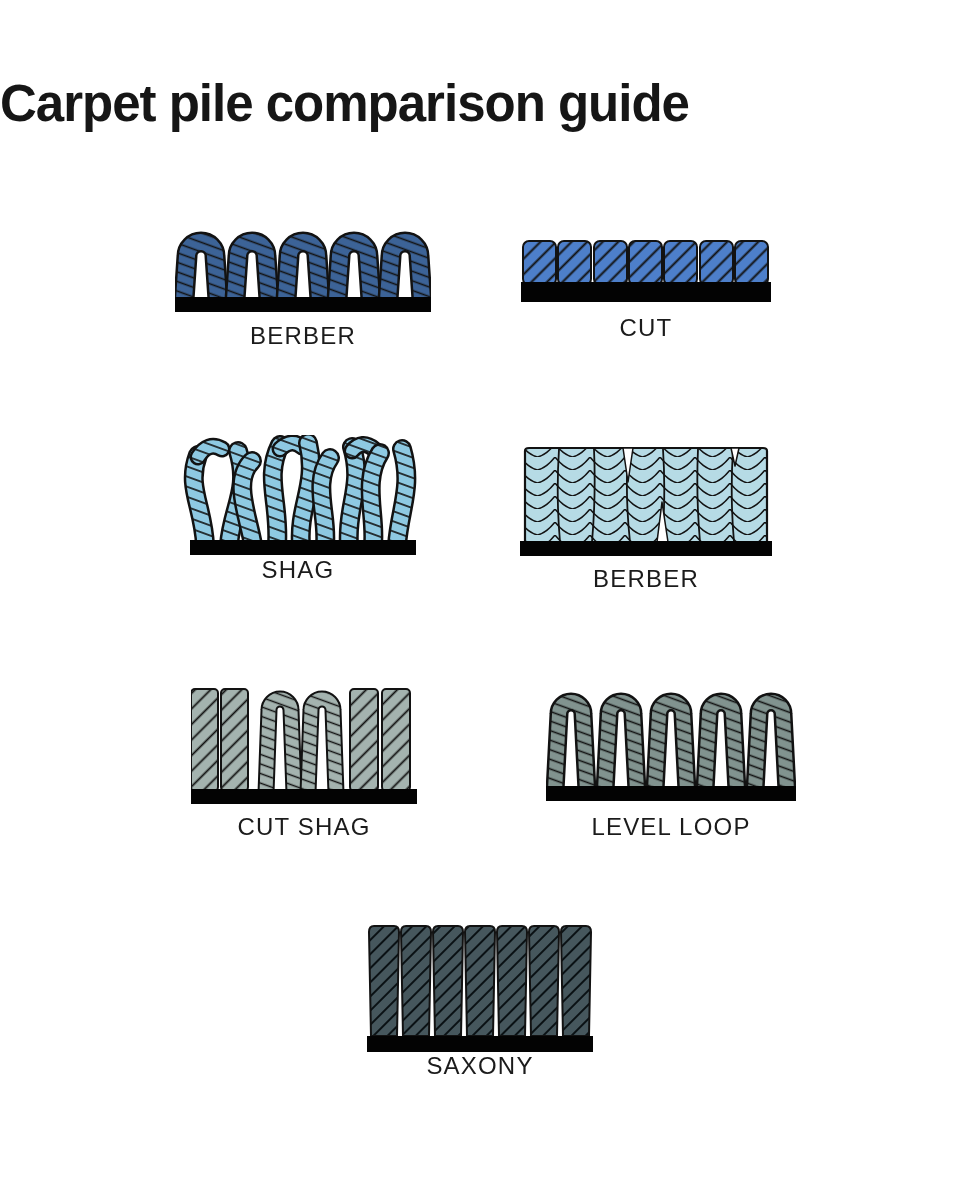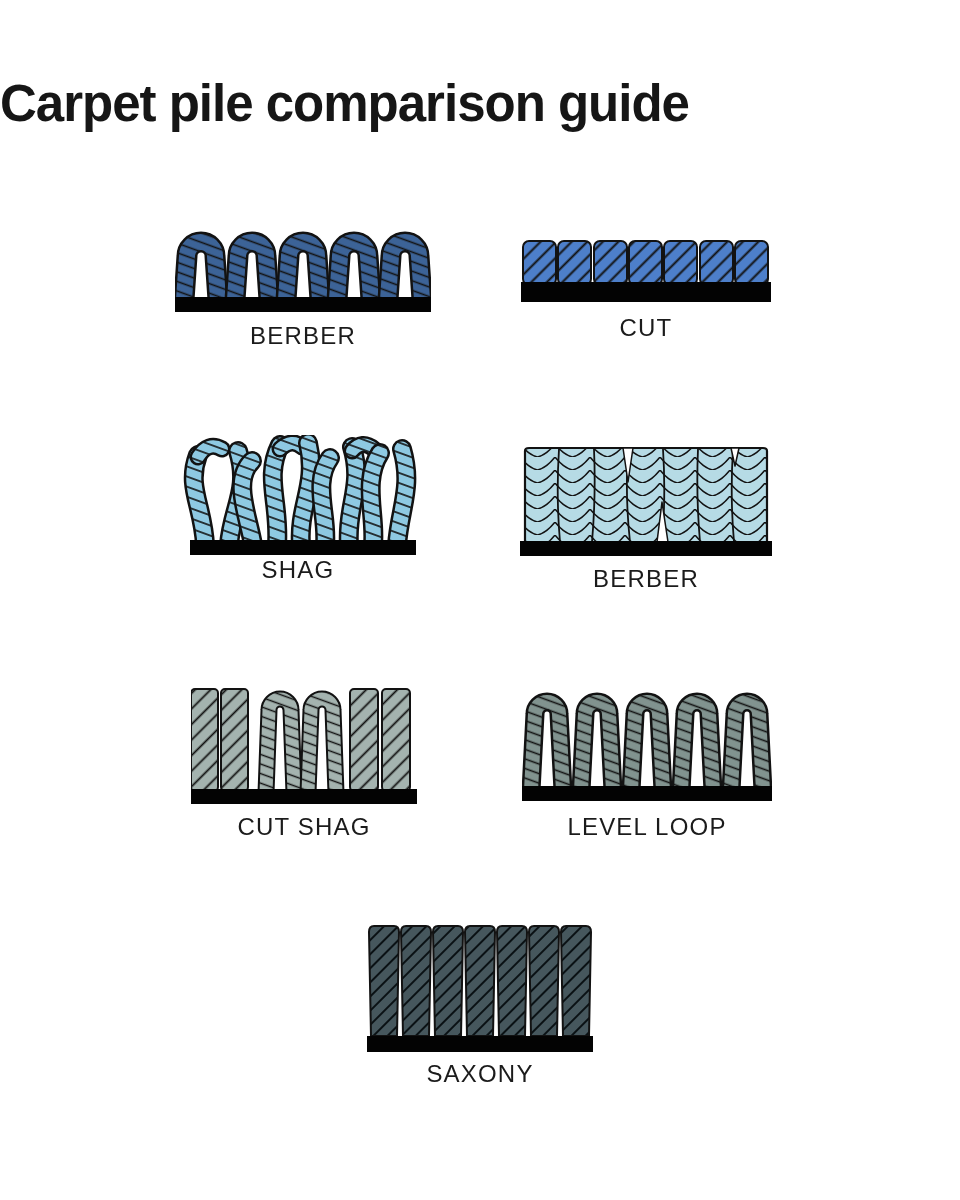--- a/index.html
+++ b/index.html
@@ -162,21 +162,21 @@
       <path d="M75,107 L78,24 A11,11 0 0 1 100,24 L103,107" stroke="#121212" stroke-width="17"></path>
       <path d="M75,107 L78,24 A11,11 0 0 1 100,24 L103,107" stroke="url(#pgr)" stroke-width="13"></path>
       <path d="M117,107 L120,24 A11,11 0 0 1 142,24 L145,107" stroke="#121212" stroke-width="17"></path>
       <path d="M117,107 L120,24 A11,11 0 0 1 142,24 L145,107" stroke="url(#pgr)" stroke-width="13"></path>
     </g>
     <rect x="0" y="103" width="226" height="15" fill="#030303"></rect>
   </svg>
   <figcaption class="lbl" style="margin-top:9px">CUT SHAG</figcaption>
 </figure>
 
-<figure class="carpet" style="left:522px;top:686px;width:250px">
+<figure class="carpet" style="left:546px;top:686px;width:250px">
   <svg width="250" height="115" viewBox="0 0 250 115">
     <defs>
       <pattern id="pl" width="9" height="9" patternUnits="userSpaceOnUse" patternTransform="rotate(20)">
         <rect width="9" height="9" fill="#81938f"></rect>
           <line x1="0" y1="4.5" x2="9" y2="4.5" stroke="#121212" stroke-width="1.6"></line>
       </pattern>
     </defs>
     <g fill="none" stroke-linejoin="round">
       <path d="M9,105 L13,28 A12,12 0 0 1 37,28 L41,105" stroke="#121212" stroke-width="19"></path>
       <path d="M9,105 L13,28 A12,12 0 0 1 37,28 L41,105" stroke="url(#pl)" stroke-width="14"></path>
@@ -206,14 +206,14 @@
       <path d="M4,114 L2,10 Q2,4 7,4 L27,4 Q32,4 32,10 L30,114 Z"></path>
       <path d="M36,114 L34,10 Q34,4 39,4 L59,4 Q64,4 64,10 L62,114 Z"></path>
       <path d="M68,114 L66,10 Q66,4 71,4 L91,4 Q96,4 96,10 L94,114 Z"></path>
       <path d="M100,114 L98,10 Q98,4 103,4 L123,4 Q128,4 128,10 L126,114 Z"></path>
       <path d="M132,114 L130,10 Q130,4 135,4 L155,4 Q160,4 160,10 L158,114 Z"></path>
       <path d="M164,114 L162,10 Q162,4 167,4 L187,4 Q192,4 192,10 L190,114 Z"></path>
       <path d="M196,114 L194,10 Q194,4 199,4 L219,4 Q224,4 224,10 L222,114 Z"></path>
     </g>
     <rect x="0" y="114" width="226" height="16" fill="#030303"></rect>
   </svg>
-  <figcaption class="lbl" style="margin-top:8px">SAXONY</figcaption>
+  <figcaption class="lbl" style="margin-top:0">SAXONY</figcaption>
 </figure>
 
 </body></html>

